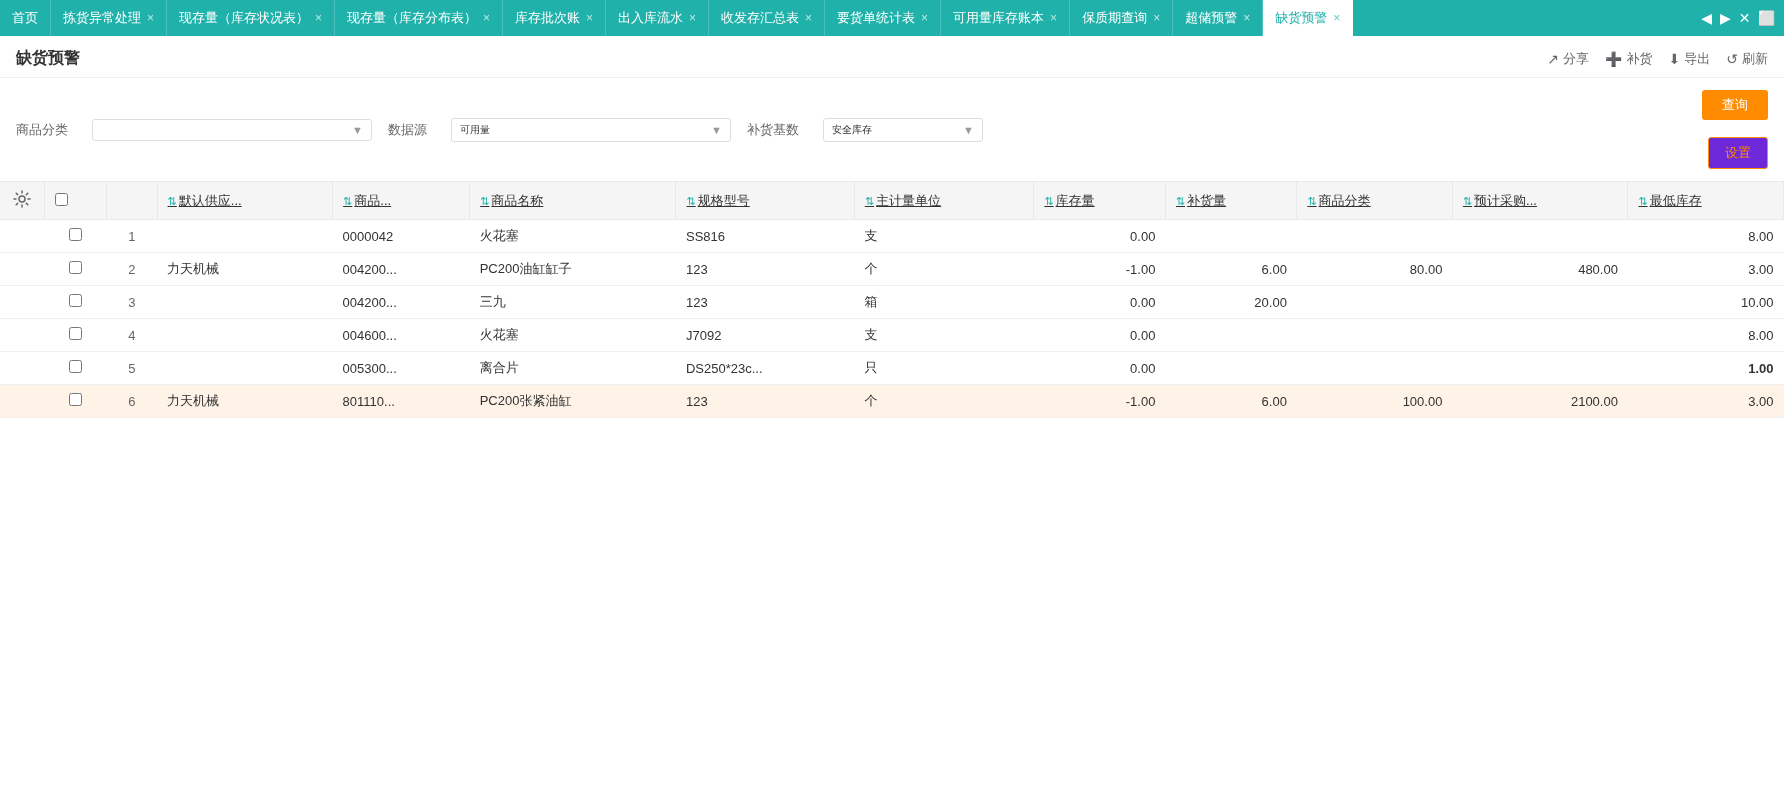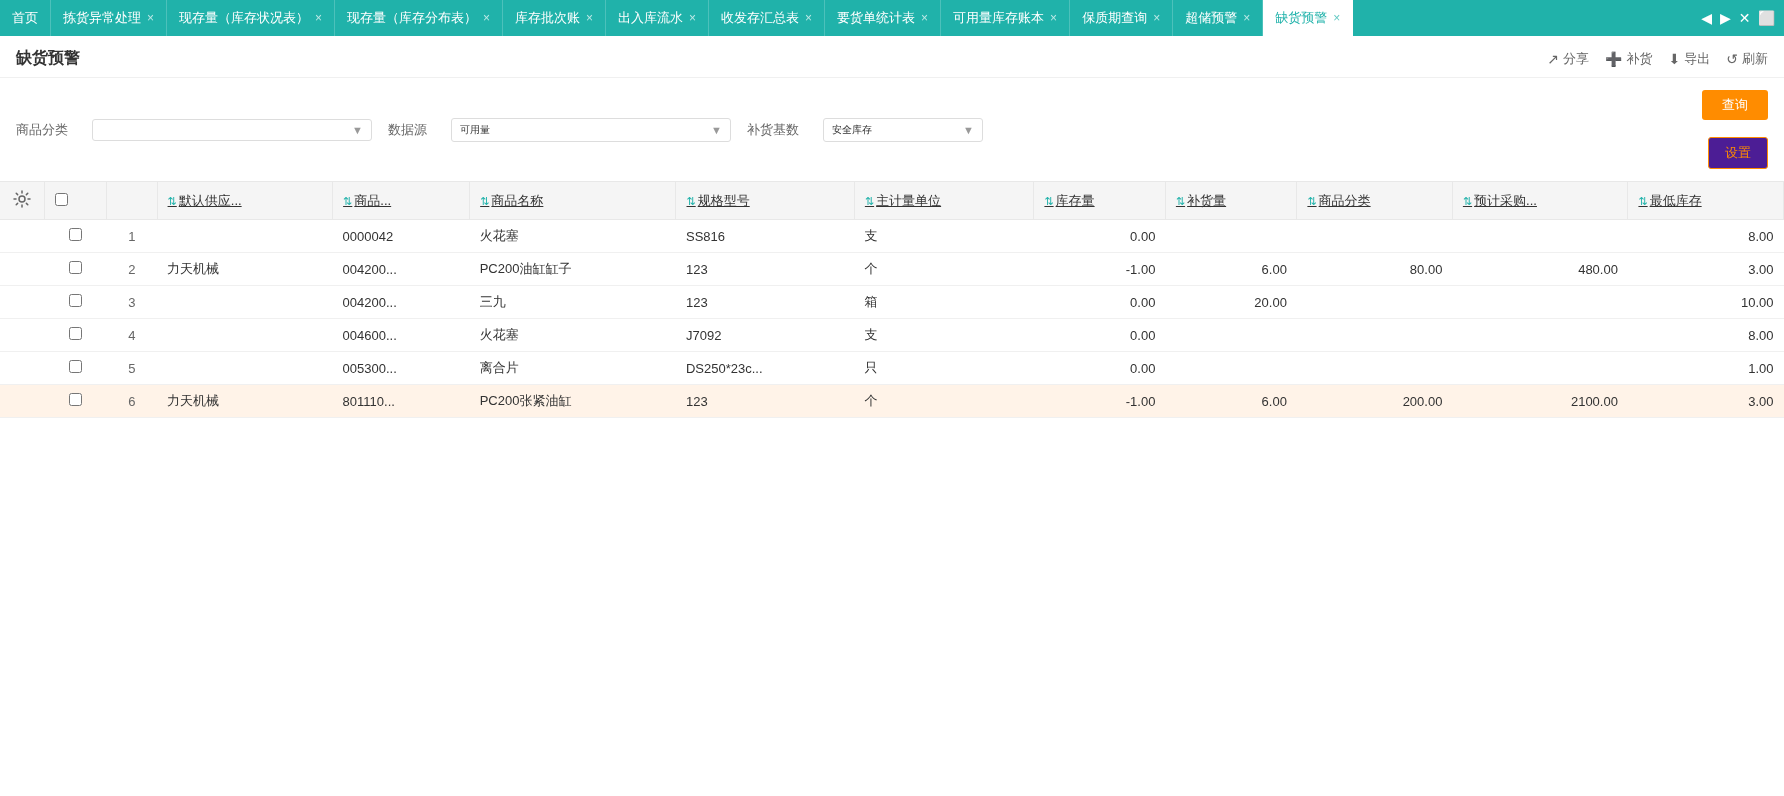--- a/index.html
+++ b/index.html
@@ -128,21 +128,21 @@
     .btn-query {
       background: #ff8c00;
       color: #fff;
       border: none;
       border-radius: 3px;
       padding: 6px 20px;
       cursor: pointer;
       font-size: 13px;
     }
     .btn-settings {
-      background: #4c1d95;
+      background: #6d28d9;
       color: #ff8c00;
       border: 1px solid #ff8c00;
       border-radius: 3px;
       padding: 6px 16px;
       cursor: pointer;
       font-size: 13px;
     }
     .filter-right {
       margin-left: auto;
       display: flex;
@@ -363,34 +363,34 @@
             <td class="col-num">5</td>
             <td></td>
             <td>005300...</td>
             <td>离合片</td>
             <td>DS250*23c...</td>
             <td>只</td>
             <td style="text-align: right;">0.00</td>
             <td style="text-align: right;"></td>
             <td style="text-align: right;"></td>
             <td style="text-align: right;"></td>
-            <td style="text-align: right;">1.00</td>
+            <td style="text-align: right; font-weight: bold;">1.00</td>
           </tr>
           <tr class="highlighted">
             <td></td>
             <td class="checkbox-cell"><input type="checkbox" style=""></td>
             <td class="col-num">6</td>
             <td>力天机械</td>
             <td>801110...</td>
             <td>PC200张紧油缸</td>
             <td>123</td>
             <td>个</td>
             <td style="text-align: right;">-1.00</td>
             <td style="text-align: right;">6.00</td>
-            <td style="text-align: right;">200.00</td>
+            <td style="text-align: right;">100.00</td>
             <td style="text-align: right;">2100.00</td>
             <td style="text-align: right;">3.00</td>
           </tr>
         </tbody>
     </table>
   </div>
 
 </div>
 
 </body></html>

